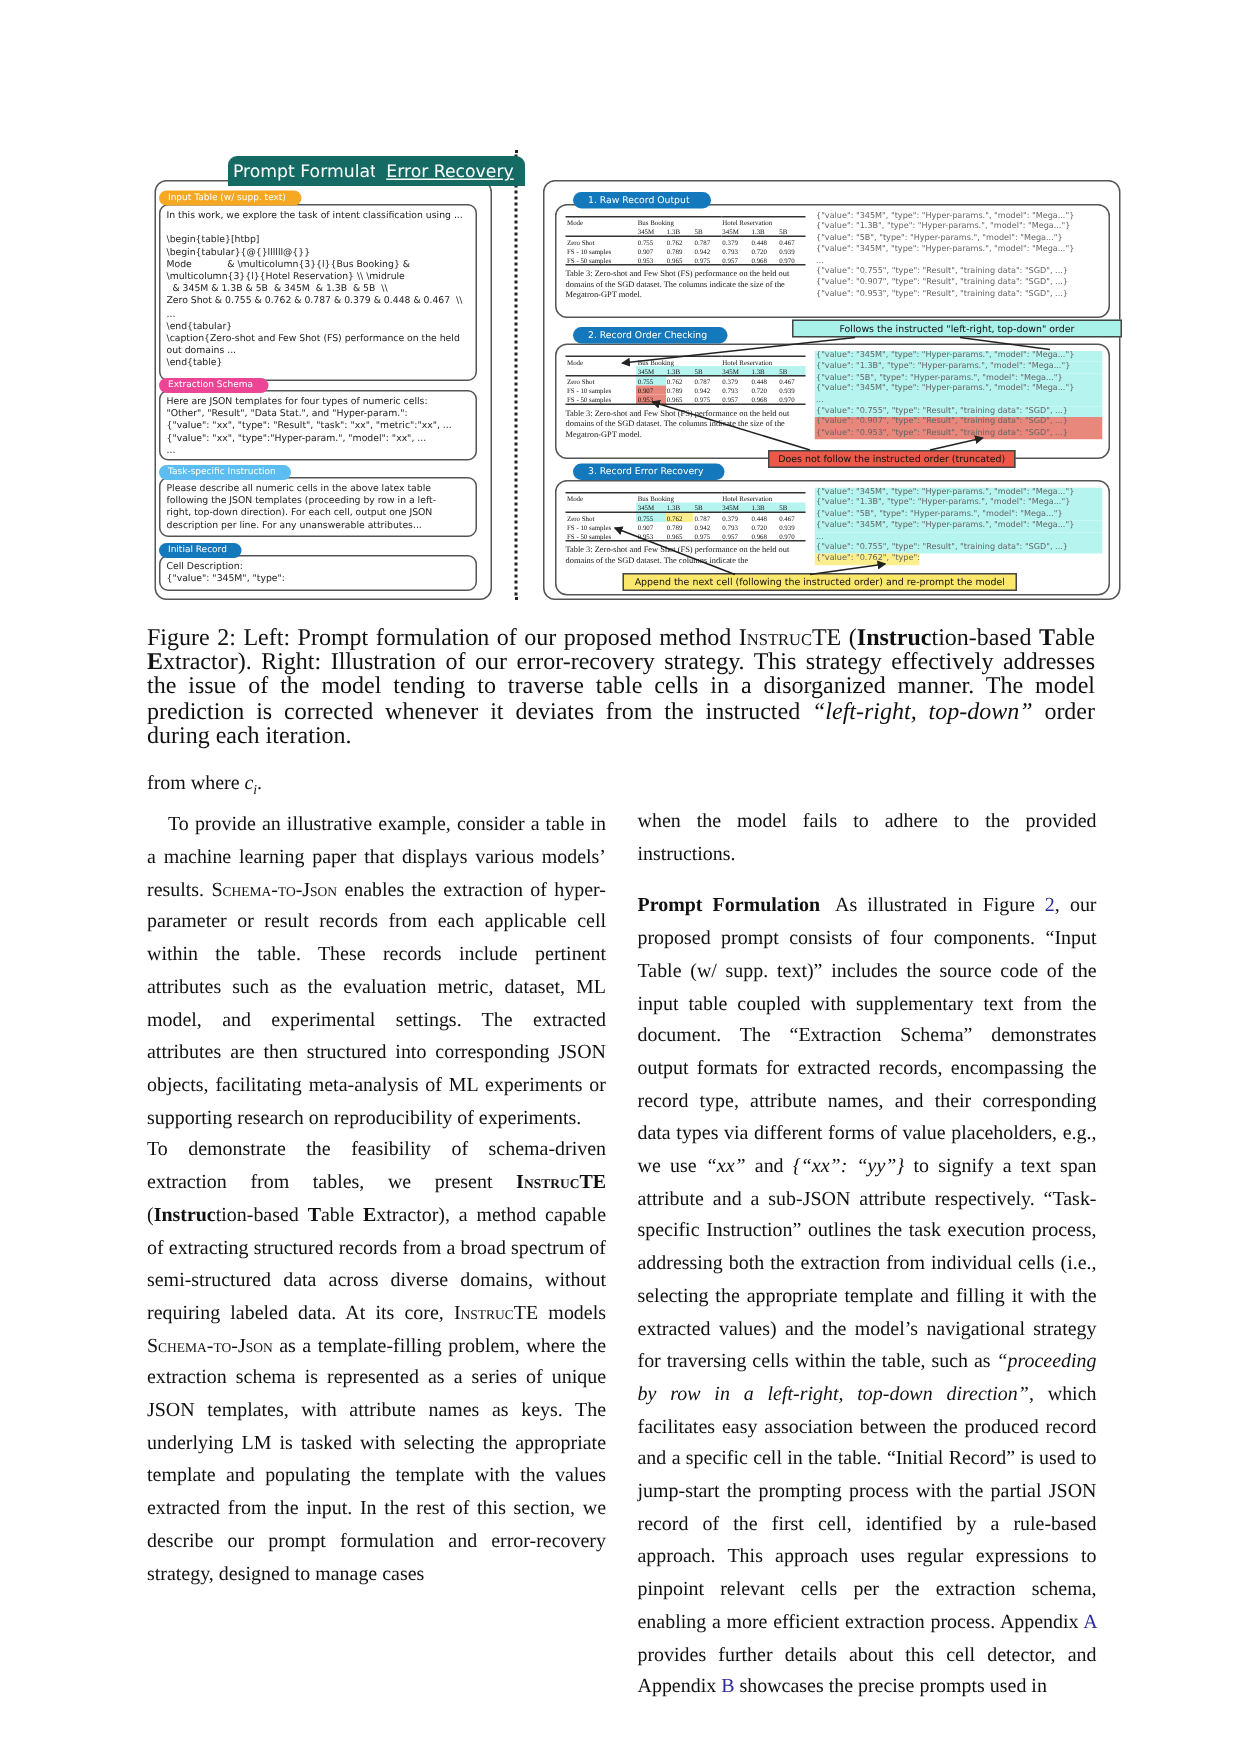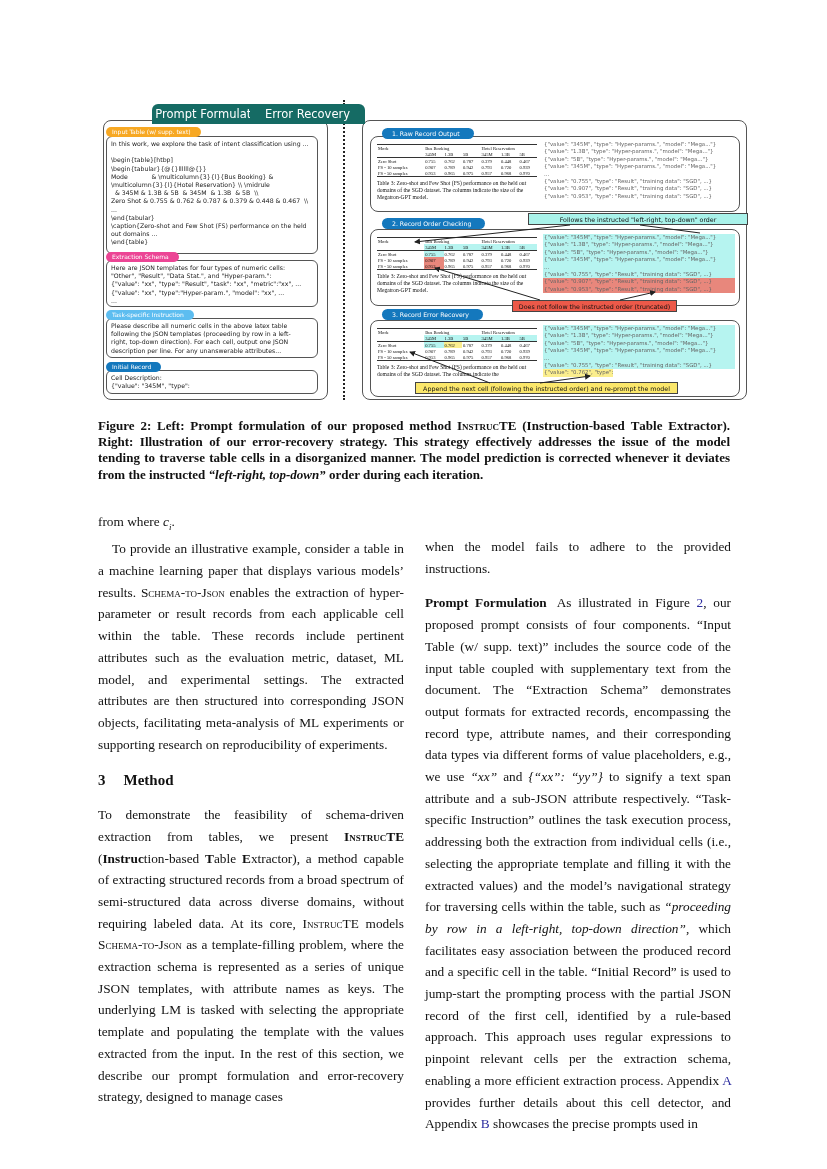--- a/index.html
+++ b/index.html
@@ -21,21 +21,21 @@
     font-family: "DejaVu Sans", sans-serif; font-size: 6.2px; line-height: 8.2px; padding: 3px 4px; color: #222; }
   .tag { position: absolute; left: 6px; height: 10px; border-radius: 5px; color: #fff; font-family: "DejaVu Sans", sans-serif;
     font-size: 6px; line-height: 10px; padding: 0 10px 0 6px; }
   .tag.orange { background: #f7a823; }
   .tag.pink { background: #ec4595; }
   .tag.sky { background: #5dbdf0; }
   .tag.blue { background: #1478bd; }
   .pre { white-space: pre; }
 
   .right-panel { left: 262px; top: 20px; width: 385px; height: 280px; }
-  .right-title { left: 150px; top: 4px; width: 115px; }
+  .right-title { left: 150px; top: 4px; width: 100px; text-decoration: underline; }
 
   .step { position: absolute; left: 8px; width: 370px; border: 1px solid #555; border-radius: 8px; }
   .step-tag { position: absolute; left: 20px; height: 11px; border-radius: 6px; background: #1478bd; color: #fff;
     font-family: "DejaVu Sans", sans-serif; font-size: 6.2px; line-height: 11px; padding: 0 14px 0 10px; }
 
   .mini-table { position: absolute; left: 6px; top: 7px; width: 160px; font-family: "Liberation Serif", serif; font-size: 4.6px; }
   .mini-table table { border-collapse: collapse; width: 100%; }
   .mini-table td { padding: 0.5px 1px; white-space: nowrap; }
   .mini-table tr.top td { border-top: 0.6px solid #333; }
   .mini-table tr.sep td { border-bottom: 0.5px solid #333; }
@@ -51,21 +51,21 @@
 
   .callout { position: absolute; font-family: "DejaVu Sans", sans-serif; font-size: 6.3px; line-height: 11px; height: 12px;
     text-align: center; border: 0.8px solid #444; color: #111; }
   .callout.green { background: #a9f2ea; }
   .callout.redbox { background: #ec5949; color: #111; }
   .callout.yel { background: #fbe76b; }
 
   svg.arrows { position: absolute; left: 0; top: 0; width: 650px; height: 305px; pointer-events: none; }
 
   
-  .caption { position: absolute; left: 98px; top: 418px; width: 632px; font-size: 13px; line-height: 16.2px; text-align: justify; font-weight: bold; }
+  .caption { position: absolute; left: 98px; top: 418px; width: 632px; font-size: 16px; line-height: 16.2px; text-align: justify; }
   .sc { font-variant: small-caps; }
 
   
   .col { position: absolute; top: 511px; width: 306px; font-size: 13.3px; line-height: 21.7px; text-align: justify; hyphens: manual; }
   .col.left { left: 98px; }
   .col.right { left: 425px; margin-top: 25px; }
   .col p { margin: 0; }
   .indent { text-indent: 14px; }
   .section-heading { font-weight: bold; font-size: 15px; margin: 15px 0 12px 0; }
   .section-heading .num { margin-right: 18px; }
@@ -329,21 +329,20 @@
   </svg>
 </div>
 
 <div class="caption">
   <span>Figure 2:</span><span> Left: Prompt formulation of our proposed method </span><span class="sc">InstrucTE</span><span> (</span><b>Instruc</b><span>tion-based </span><b>T</b><span>able </span><b>E</b><span>xtractor). Right: Illustration of our error-recovery strategy. This strategy effectively addresses the issue of the model tending to traverse table cells in a disorganized manner. The model prediction is corrected whenever it deviates from the instructed </span><i>“left-right, top-down”</i><span> order during each iteration.</span>
 </div>
 
 <div class="col left">
   <p><span>from where </span><i>c</i><sub style="font-size:9px;"><i>i</i></sub><span>.</span></p>
   <p class="indent"><span>To provide an illustrative example, consider a table in a machine learning paper that displays various models’ results. </span><span class="sc">Schema-to-Json</span><span> enables the extraction of hyper-parameter or result records from each applicable cell within the table. These records include pertinent attributes such as the evaluation metric, dataset, ML model, and experimental settings. The extracted attributes are then structured into corresponding JSON objects, facilitating meta-analysis of ML experiments or supporting research on reproducibility of experiments.</span></p>
-  <div class="section-heading"><span class="num">3</span><span>Method</span></div>
   <p><span>To demonstrate the feasibility of schema-driven extraction from tables, we present </span><b class="sc">InstrucTE</b><span> (</span><b>Instruc</b><span>tion-based </span><b>T</b><span>able </span><b>E</b><span>xtractor), a method capable of extracting structured records from a broad spectrum of semi-structured data across diverse domains, without requiring labeled data.  At its core, </span><span class="sc">InstrucTE</span><span> models </span><span class="sc">Schema-to-Json</span><span> as a template-filling problem, where the extraction schema is represented as a series of unique JSON templates, with attribute names as keys. The underlying LM is tasked with selecting the appropriate template and populating the template with the values extracted from the input.  In the rest of this section, we describe our prompt formulation and error-recovery strategy, designed to manage cases</span></p>
 </div>
 
 <div class="col right">
   <p>when the model fails to adhere to the provided instructions.</p>
   <div class="gap"></div>
   <p><span class="run-head">Prompt Formulation</span><span>As illustrated in Figure </span><span class="link">2</span><span>, our proposed prompt consists of four components. “Input Table (w/ supp. text)” includes the source code of the input table coupled with supplementary text from the document. The “Extraction Schema” demonstrates output formats for extracted records, encompassing the record type, attribute names, and their corresponding data types via different forms of value placeholders, e.g., we use </span><i>“xx”</i><span> and </span><i>{“xx”: “yy”}</i><span> to signify a text span attribute and a sub-JSON attribute respectively.  “Task-specific Instruction” outlines the task execution process, addressing both the extraction from individual cells (i.e., selecting the appropriate template and filling it with the extracted values) and the model’s navigational strategy for traversing cells within the table, such as </span><i>“proceeding by row in a left-right, top-down direction”</i><span>, which facilitates easy association between the produced record and a specific cell in the table. “Initial Record” is used to jump-start the prompting process with the partial JSON record of the first cell, identified by a rule-based approach. This approach uses regular expressions to pinpoint relevant cells per the extraction schema, enabling a more efficient extraction process. Appendix </span><span class="link">A</span><span> provides further details about this cell detector, and Appendix </span><span class="link">B</span><span> showcases the precise prompts used in</span></p>
 </div>
 
 </body></html>

